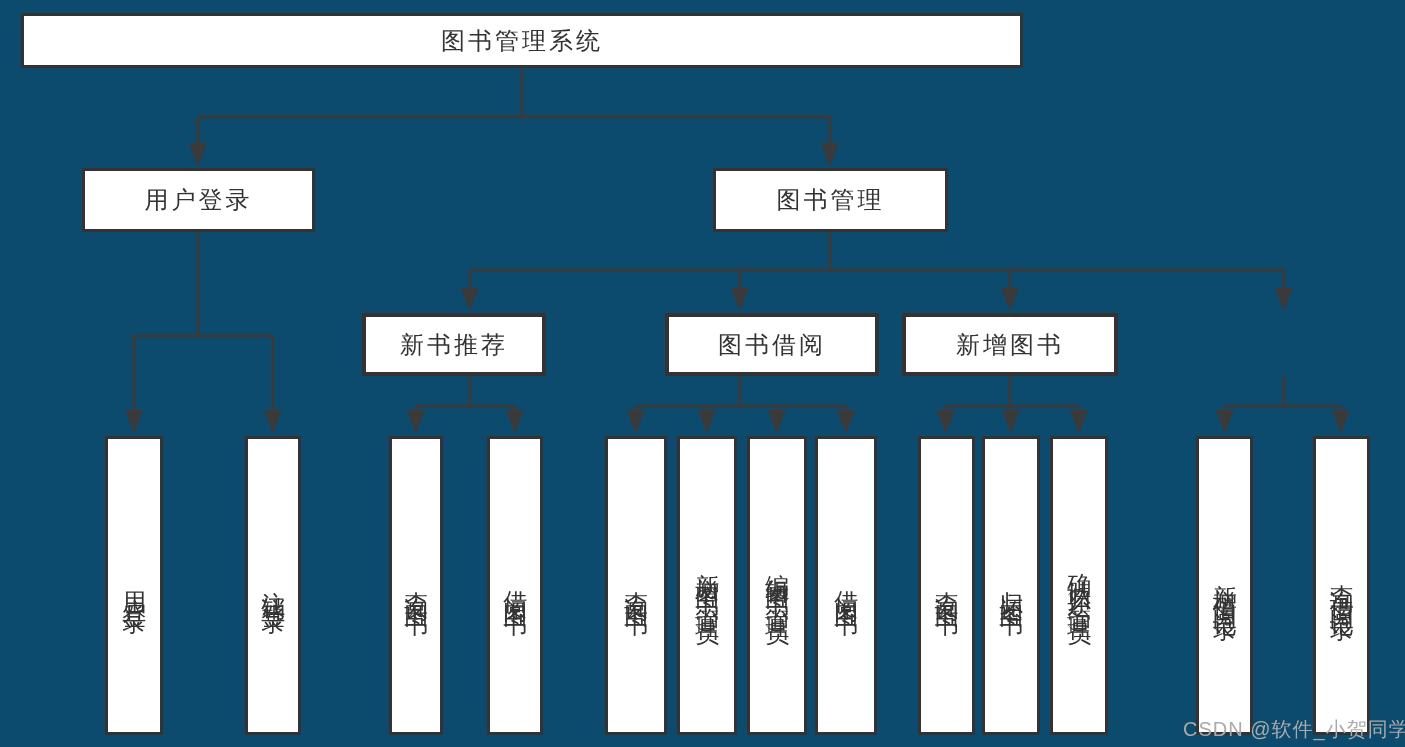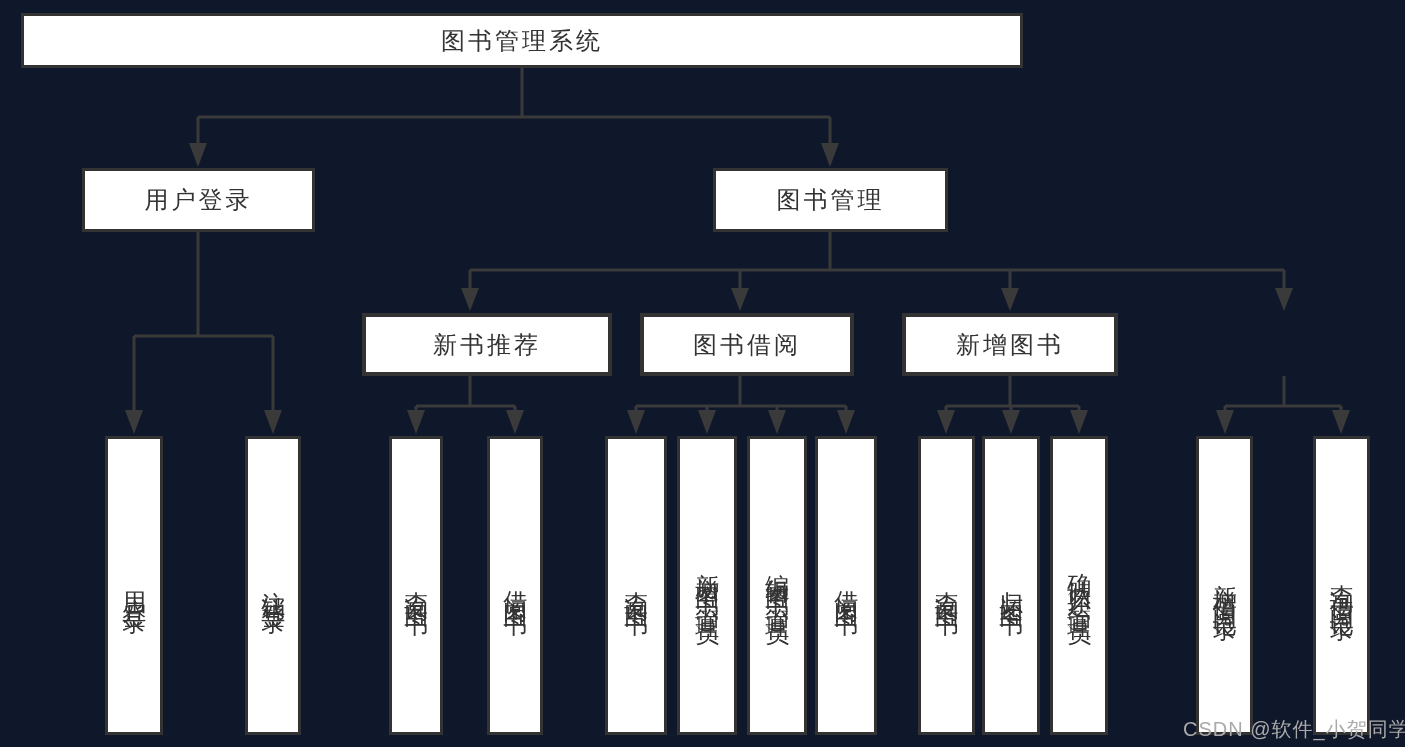--- a/index.html
+++ b/index.html
@@ -1,17 +1,17 @@
 <!DOCTYPE html>
 <html><head>
 <meta charset="utf-8">
 <style>
   html,body{margin:0;padding:0;background:#ffffff;}
   .canvas{
-    position:relative;width:1405px;height:747px;background:#0f172a;
+    position:relative;width:1405px;height:747px;background:#0c4a6e;
     font-family:"Liberation Sans","DejaVu Sans",sans-serif;color:#333333;overflow:hidden;
   }
   .connectors{position:absolute;left:0;top:0;width:1405px;height:747px;}
   .connectors path{stroke:#3a3a3a;stroke-width:3;fill:none;}
   .connectors polygon{fill:#3a3a3a;stroke:none;}
   .hbox{
     position:absolute;box-sizing:border-box;border:3px solid #333333;background:#ffffff;
     display:flex;align-items:center;justify-content:center;
     font-size:24px;letter-spacing:3px;white-space:nowrap;z-index:2;
   }
@@ -81,24 +81,24 @@
     <span>图书管理系统</span>
   </div>
 
   <div class="hbox" style="left:82px;top:168px;width:233px;height:64px;">
     <span>用户登录</span>
   </div>
   <div class="hbox" style="left:713px;top:168px;width:235px;height:64px;">
     <span>图书管理</span>
   </div>
 
-  <div class="hbox heavy" style="left:362px;top:313px;width:250px;height:63px;">
+  <div class="hbox heavy" style="left:362px;top:313px;width:184px;height:63px;">
     <span>新书推荐</span>
   </div>
-  <div class="hbox heavy" style="left:640px;top:313px;width:214px;height:63px;align-items:center;">
+  <div class="hbox heavy" style="left:665px;top:313px;width:214px;height:63px;align-items:center;">
     <span>图书借阅</span>
   </div>
   <div class="hbox heavy" style="left:902px;top:313px;width:216px;height:63px;">
     <span>新增图书</span>
   </div>
 
   <div class="vbox" style="left:105px;top:436px;width:58px;">
     <span class="vtext">用户登录</span>
   </div>
   <div class="vbox" style="left:245px;top:436px;width:56px;">

